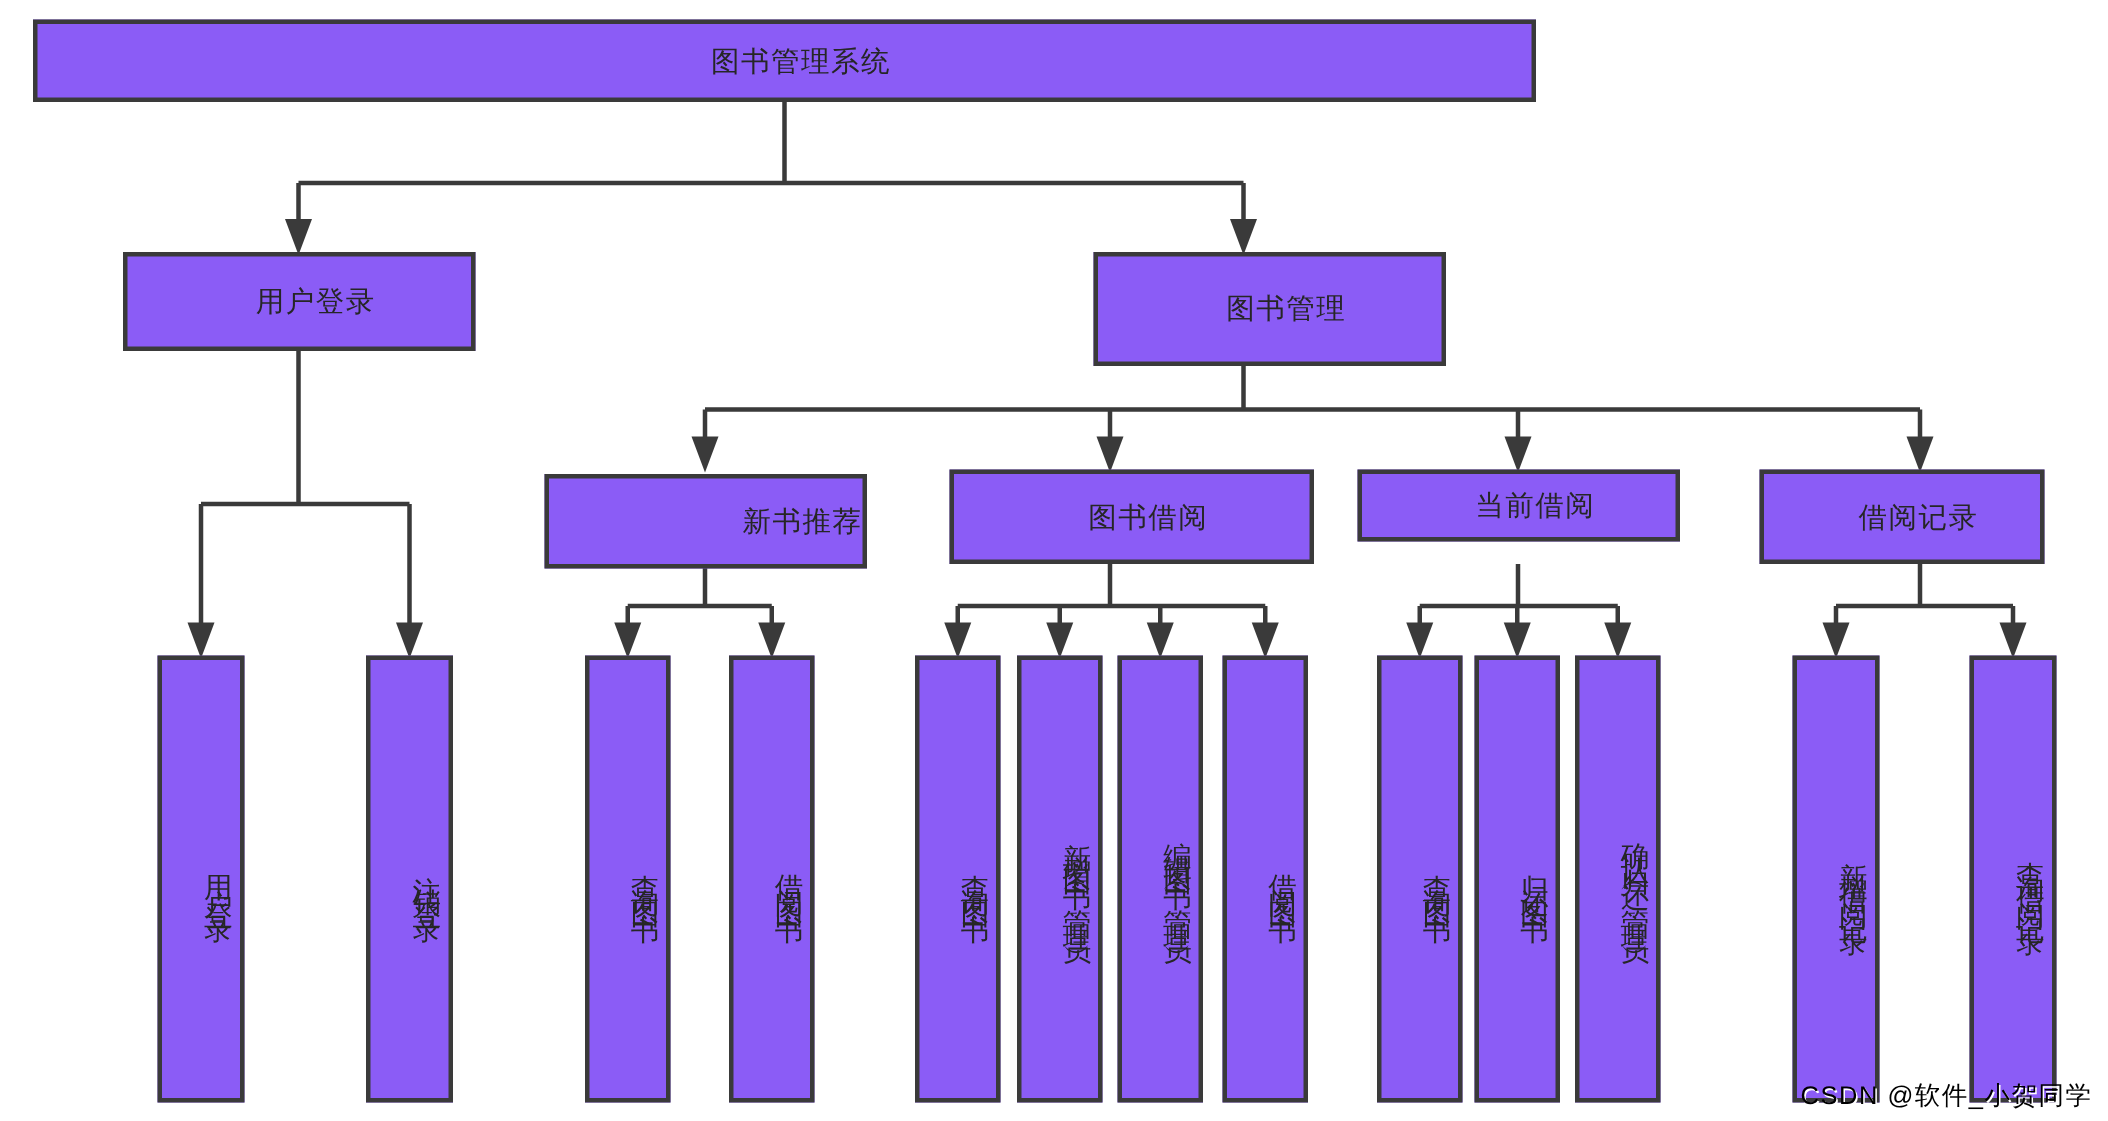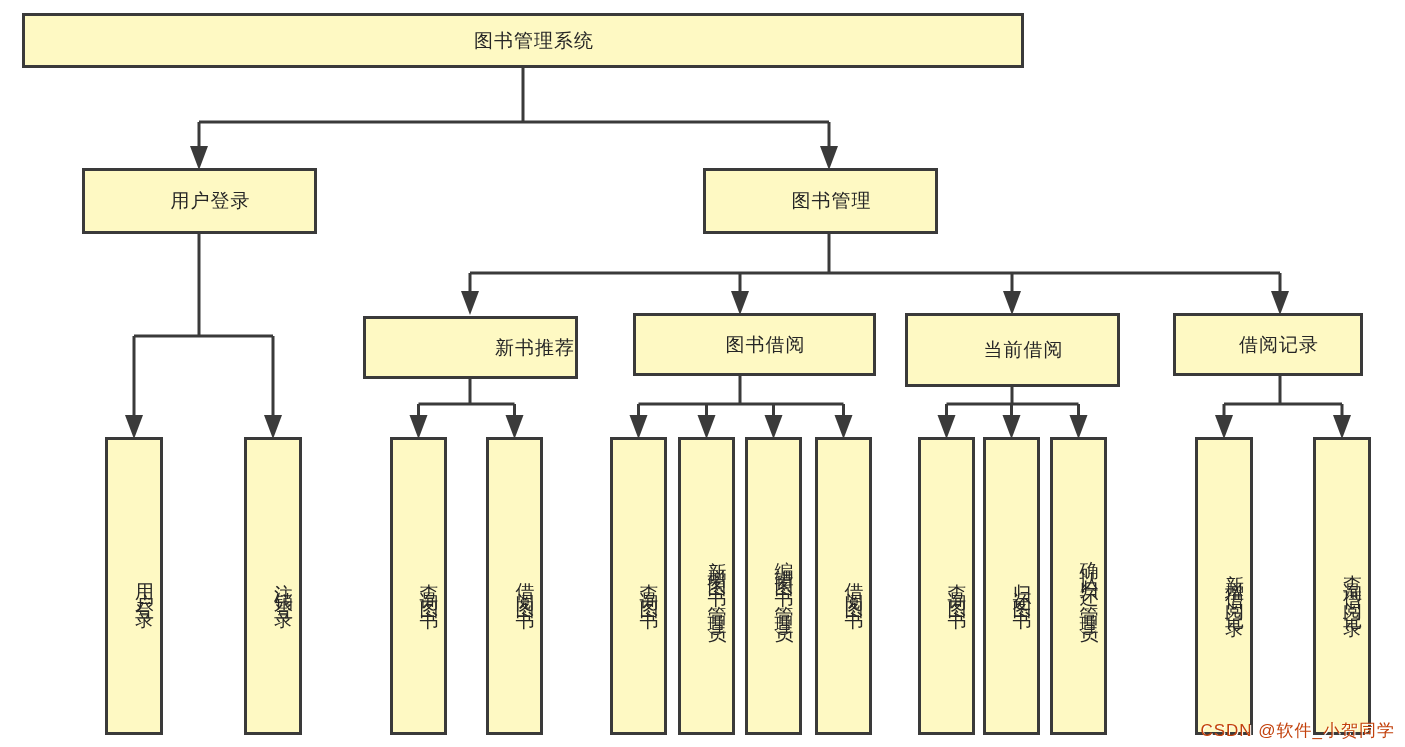--- a/index.html
+++ b/index.html
@@ -9,21 +9,21 @@
     width: 1405px;
     height: 747px;
     background: #ffffff;
     font-family: "Liberation Sans", sans-serif;
     overflow: hidden;
   }
   svg.wires { position: absolute; left: 0; top: 0; width: 1405px; height: 747px; }
   .node {
     position: absolute;
     border: 3px solid #3a3a3a;
-    background: #fef9c3;
+    background: #8b5cf6;
     display: flex;
     align-items: center;
     justify-content: center;
     color: #262626;
     font-size: 19px;
     letter-spacing: 1px;
     padding-left: 22px;
   }
   .vnode span {
     writing-mode: vertical-rl;
@@ -31,21 +31,21 @@
     letter-spacing: 9px;
     line-height: 1;
     font-size: 19px;
     color: #262626;
   }
   .watermark {
     position: absolute;
     right: 10px;
     bottom: 5px;
     font-size: 17px;
-    color: #c2410c;
+    color: #000000;
     letter-spacing: 1px;
     text-shadow: 1px 1px 0 #ffffff;
   }
 </style>
 </head>
 <body>
 
 <div class="canvas">
 
   <svg class="wires" viewBox="0 0 1405 747" xmlns="http://www.w3.org/2000/svg">
@@ -91,31 +91,31 @@
     </g>
   </svg>
 
   <div class="node" style="left:22px; top:13px; width:1002px; height:55px;">
     <span>图书管理系统</span>
   </div>
 
   <div class="node" style="left:82px; top:168px; width:235px; height:66px;">
     <span>用户登录</span>
   </div>
-  <div class="node" style="left:703px; top:168px; width:235px; height:66px;">
+  <div class="node" style="left:729px; top:168px; width:235px; height:76px;">
     <span>图书管理</span>
   </div>
 
   <div class="node" style="left:363px; top:316px; width:215px; height:63px;justify-content:flex-end;">
     <span>新书推荐</span>
   </div>
   <div class="node" style="left:633px; top:313px; width:243px; height:63px;">
     <span>图书借阅</span>
   </div>
-  <div class="node" style="left:905px; top:313px; width:215px; height:74px;">
+  <div class="node" style="left:905px; top:313px; width:215px; height:48px;">
     <span>当前借阅</span>
   </div>
   <div class="node" style="left:1173px; top:313px; width:190px; height:63px;">
     <span>借阅记录</span>
   </div>
 
   <div class="node vnode" style="left:105px; top:437px; width:58px; height:298px;">
     <span>用户登录</span>
   </div>
   <div class="node vnode" style="left:244px; top:437px; width:58px; height:298px;">

